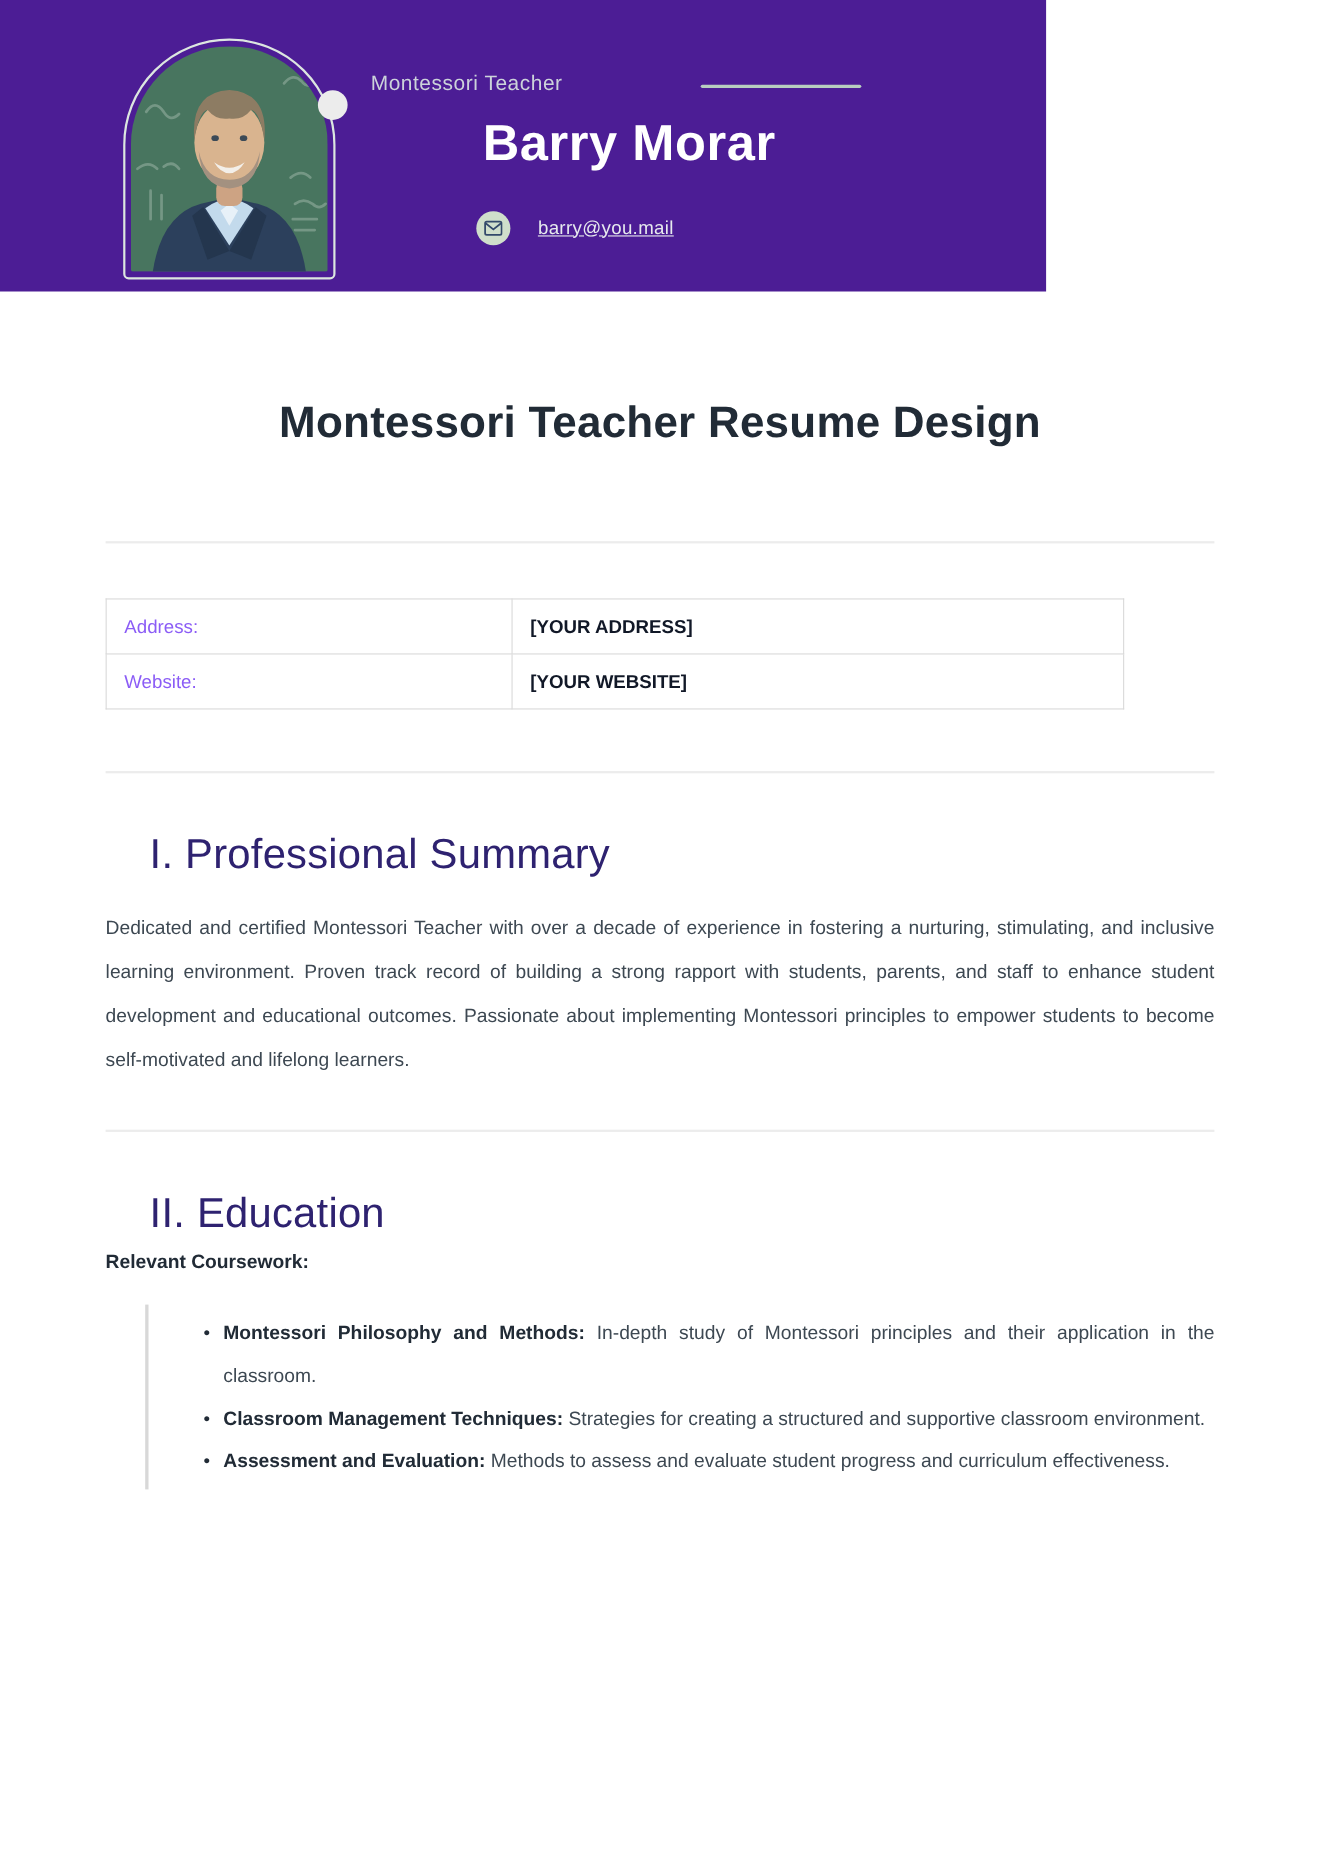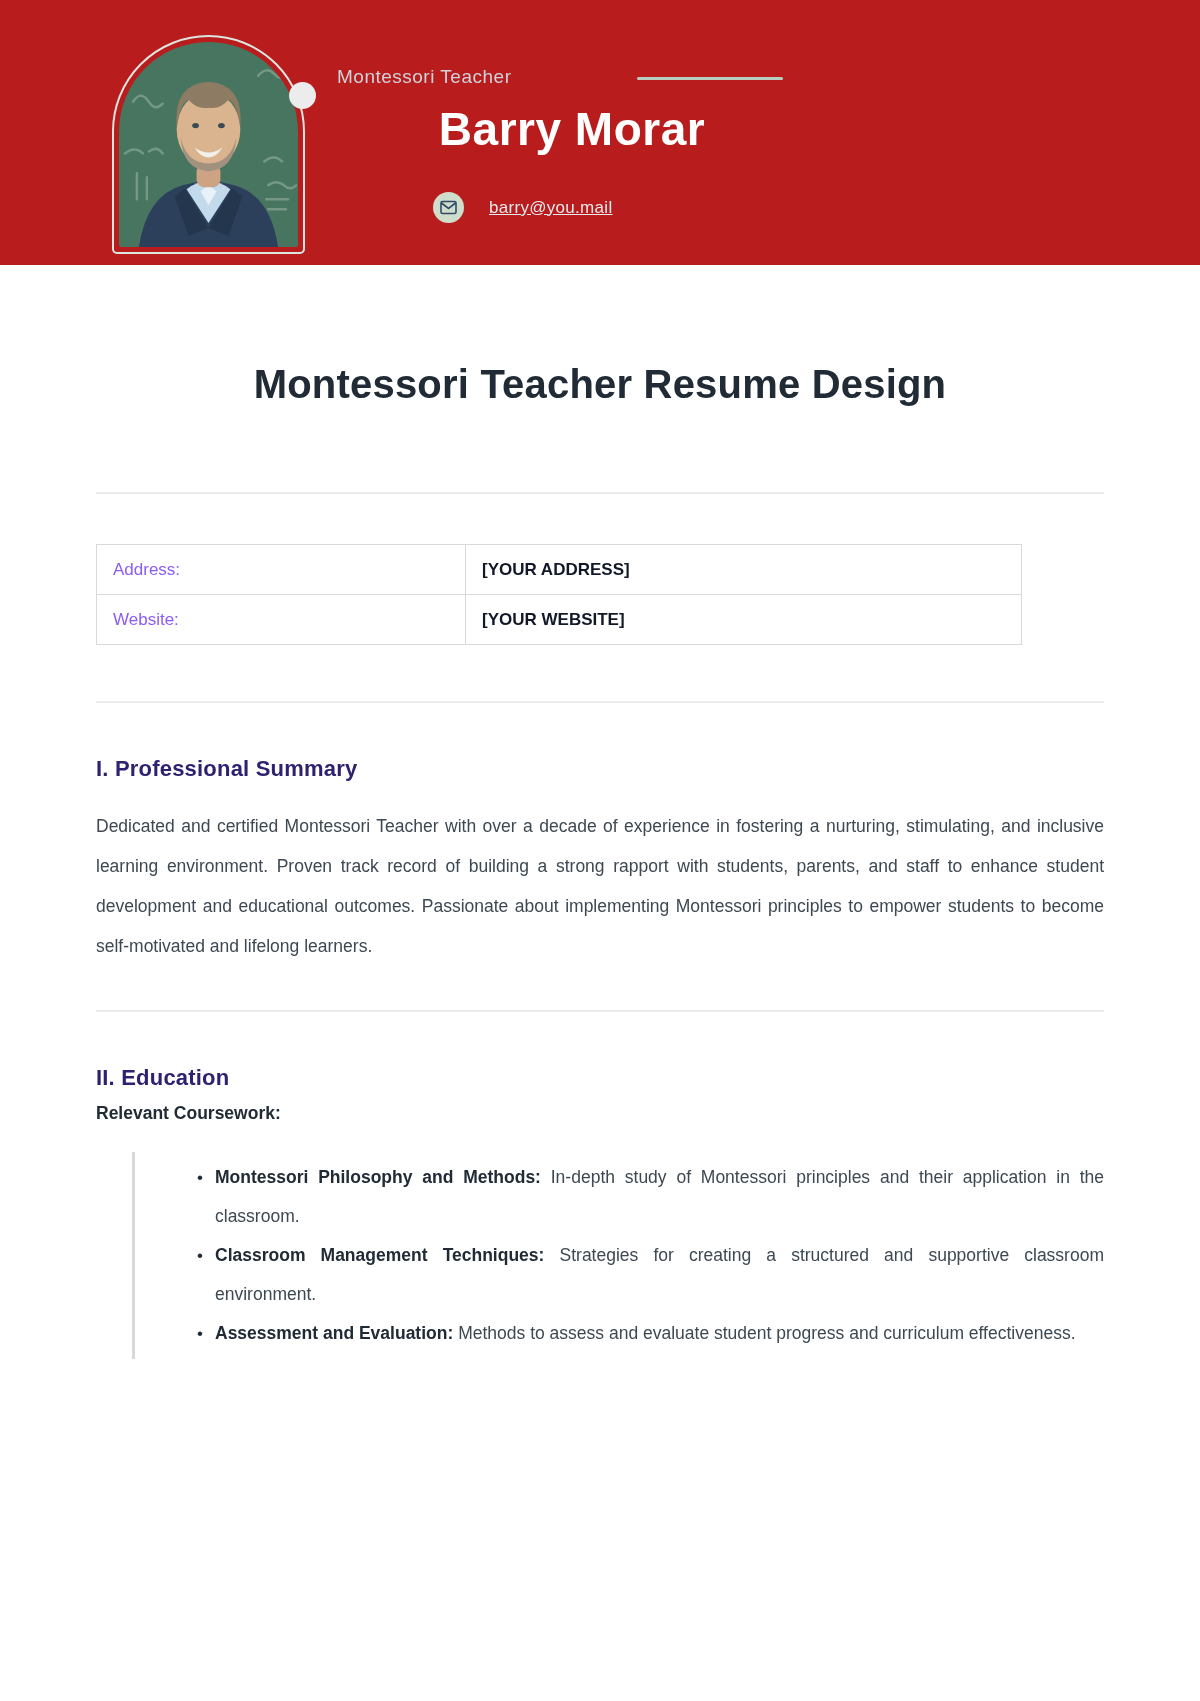--- a/index.html
+++ b/index.html
@@ -6,22 +6,22 @@
   html, body { background: #ffffff; }
   body {
     width: 1200px; height: 1701px; overflow: hidden;
     font-family: "Liberation Sans", sans-serif;
     position: relative;
   }
 
   
   .header {
     position: relative;
-    width: 1200px; height: 265px;
-    background: #b91c1c;
+    width: 951px; height: 265px;
+    background: #4c1d95;
   }
   .photo-frame {
     position: absolute; left: 112px; top: 35px;
     width: 193px; height: 219px;
     border: 2px solid #dce6e0;
     border-radius: 97px 97px 5px 5px;
     padding: 5px;
   }
   .photo-inner {
     width: 100%; height: 100%;
@@ -82,38 +82,39 @@
     border: 1px solid #d9d9d9;
     padding: 13px 16px;
     font-size: 17px; color: #8b5cf6;
     height: 50px;
   }
   table.contact td.c-label { width: 369px; font-weight: 400; }
   table.contact td.c-value { font-weight: 700; color: #111827; }
 
   .section-heading {
     margin-top: 53px;
-    font-size: 22px; font-weight: 700; color: #2e2270;
+    font-size: 38px; font-weight: 400; color: #2e2270;
     letter-spacing: 0.2px;
+    margin-left: 40px;
   }
   .summary-text {
     margin-top: 24px;
     font-size: 17.5px; color: #3d4852;
     line-height: 40px;
     text-align: justify;
   }
   .edu-line { font-weight: 700; color: #212b36; font-size: 17.5px; }
   .edu-degree { margin-top: 33px; }
   .edu-school { margin-top: 24px; }
   .edu-coursework-label { margin-top: 12px; }
 
   blockquote.coursework {
     margin: 28px 0 0 36px;
     border-left: 3px solid #d8d8d8;
-    padding: 6px 0 6px 22px;
+    padding: 6px 0 6px 10px;
   }
   .coursework ul { list-style: none; margin-left: 40px; }
   .coursework li {
     position: relative;
     padding-left: 18px;
     font-size: 17.5px; color: #3d4852;
     line-height: 39px;
     text-align: justify;
   }
   .coursework li::before {

